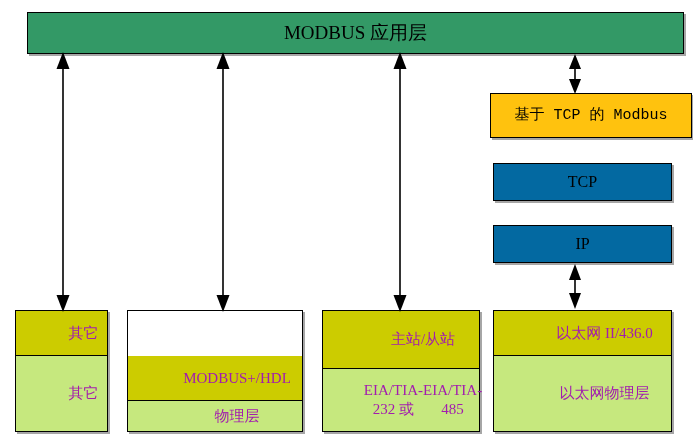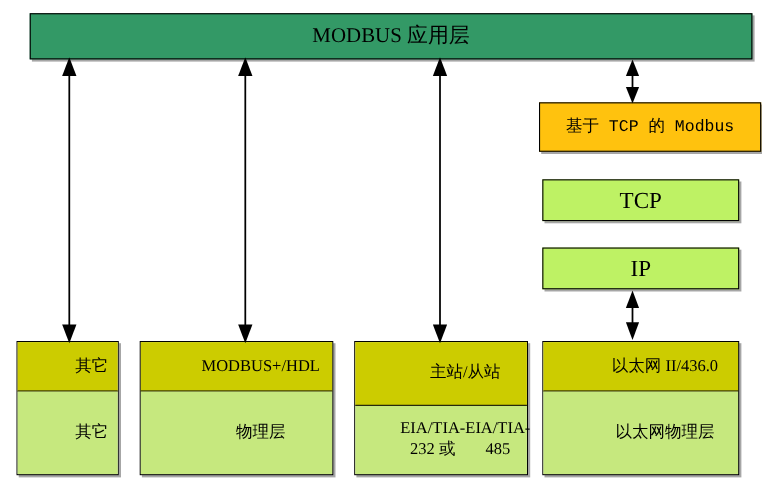--- a/index.html
+++ b/index.html
@@ -33,40 +33,40 @@
   .box-app {
     background: #339966;
     font-size: 19px;
     margin-left: 12px;
   }
   .box-tcpmodbus {
     background: #FFC20E;
     font-size: 15px;
   }
   .box-proto {
-    background: #bef264;
-    font-size: 21px;
+    background: #0369a1;
+    font-size: 16px;
   }
   .stack {
     position: absolute;
     box-sizing: border-box;
     border: 1px solid #000000;
     box-shadow: 2px 2px 0 rgba(0,0,0,0.35);
     display: flex;
     flex-direction: column;
   }
   .stack .cell {
     box-sizing: border-box;
     display: flex;
     align-items: center;
     justify-content: center;
     text-align: center;
     font-size: 15px;
     line-height: 1.25;
-    color: #000000;
+    color: #a21caf;
     padding-left: 44px;
   }
   .stack .cell.top {
     background: #CCCC00;
     border-bottom: 1px solid #000000;
   }
   .stack .cell.bottom {
     background: #C6E87E;
   }
   .arrow {
@@ -100,21 +100,21 @@
   <div class="stack" style="left:15px; top:310px; width:93px; height:122px;">
     <div class="cell top" style="height:45px;">
       <span>其它</span>
     </div>
     <div class="cell bottom" style="flex:1;">
       <span>其它</span>
     </div>
   </div>
 
   <div class="stack" style="left:127px; top:310px; width:176px; height:122px;">
-    <div class="cell top" style="height:45px;">
+    <div class="cell top" style="height:45px;margin-top:45px;">
       <span>MODBUS+/HDL</span>
     </div>
     <div class="cell bottom" style="flex:1;">
       <span>物理层</span>
     </div>
   </div>
 
   <div class="stack" style="left:322px; top:310px; width:158px; height:122px;">
     <div class="cell top" style="height:58px;">
       <span>主站/从站</span>

